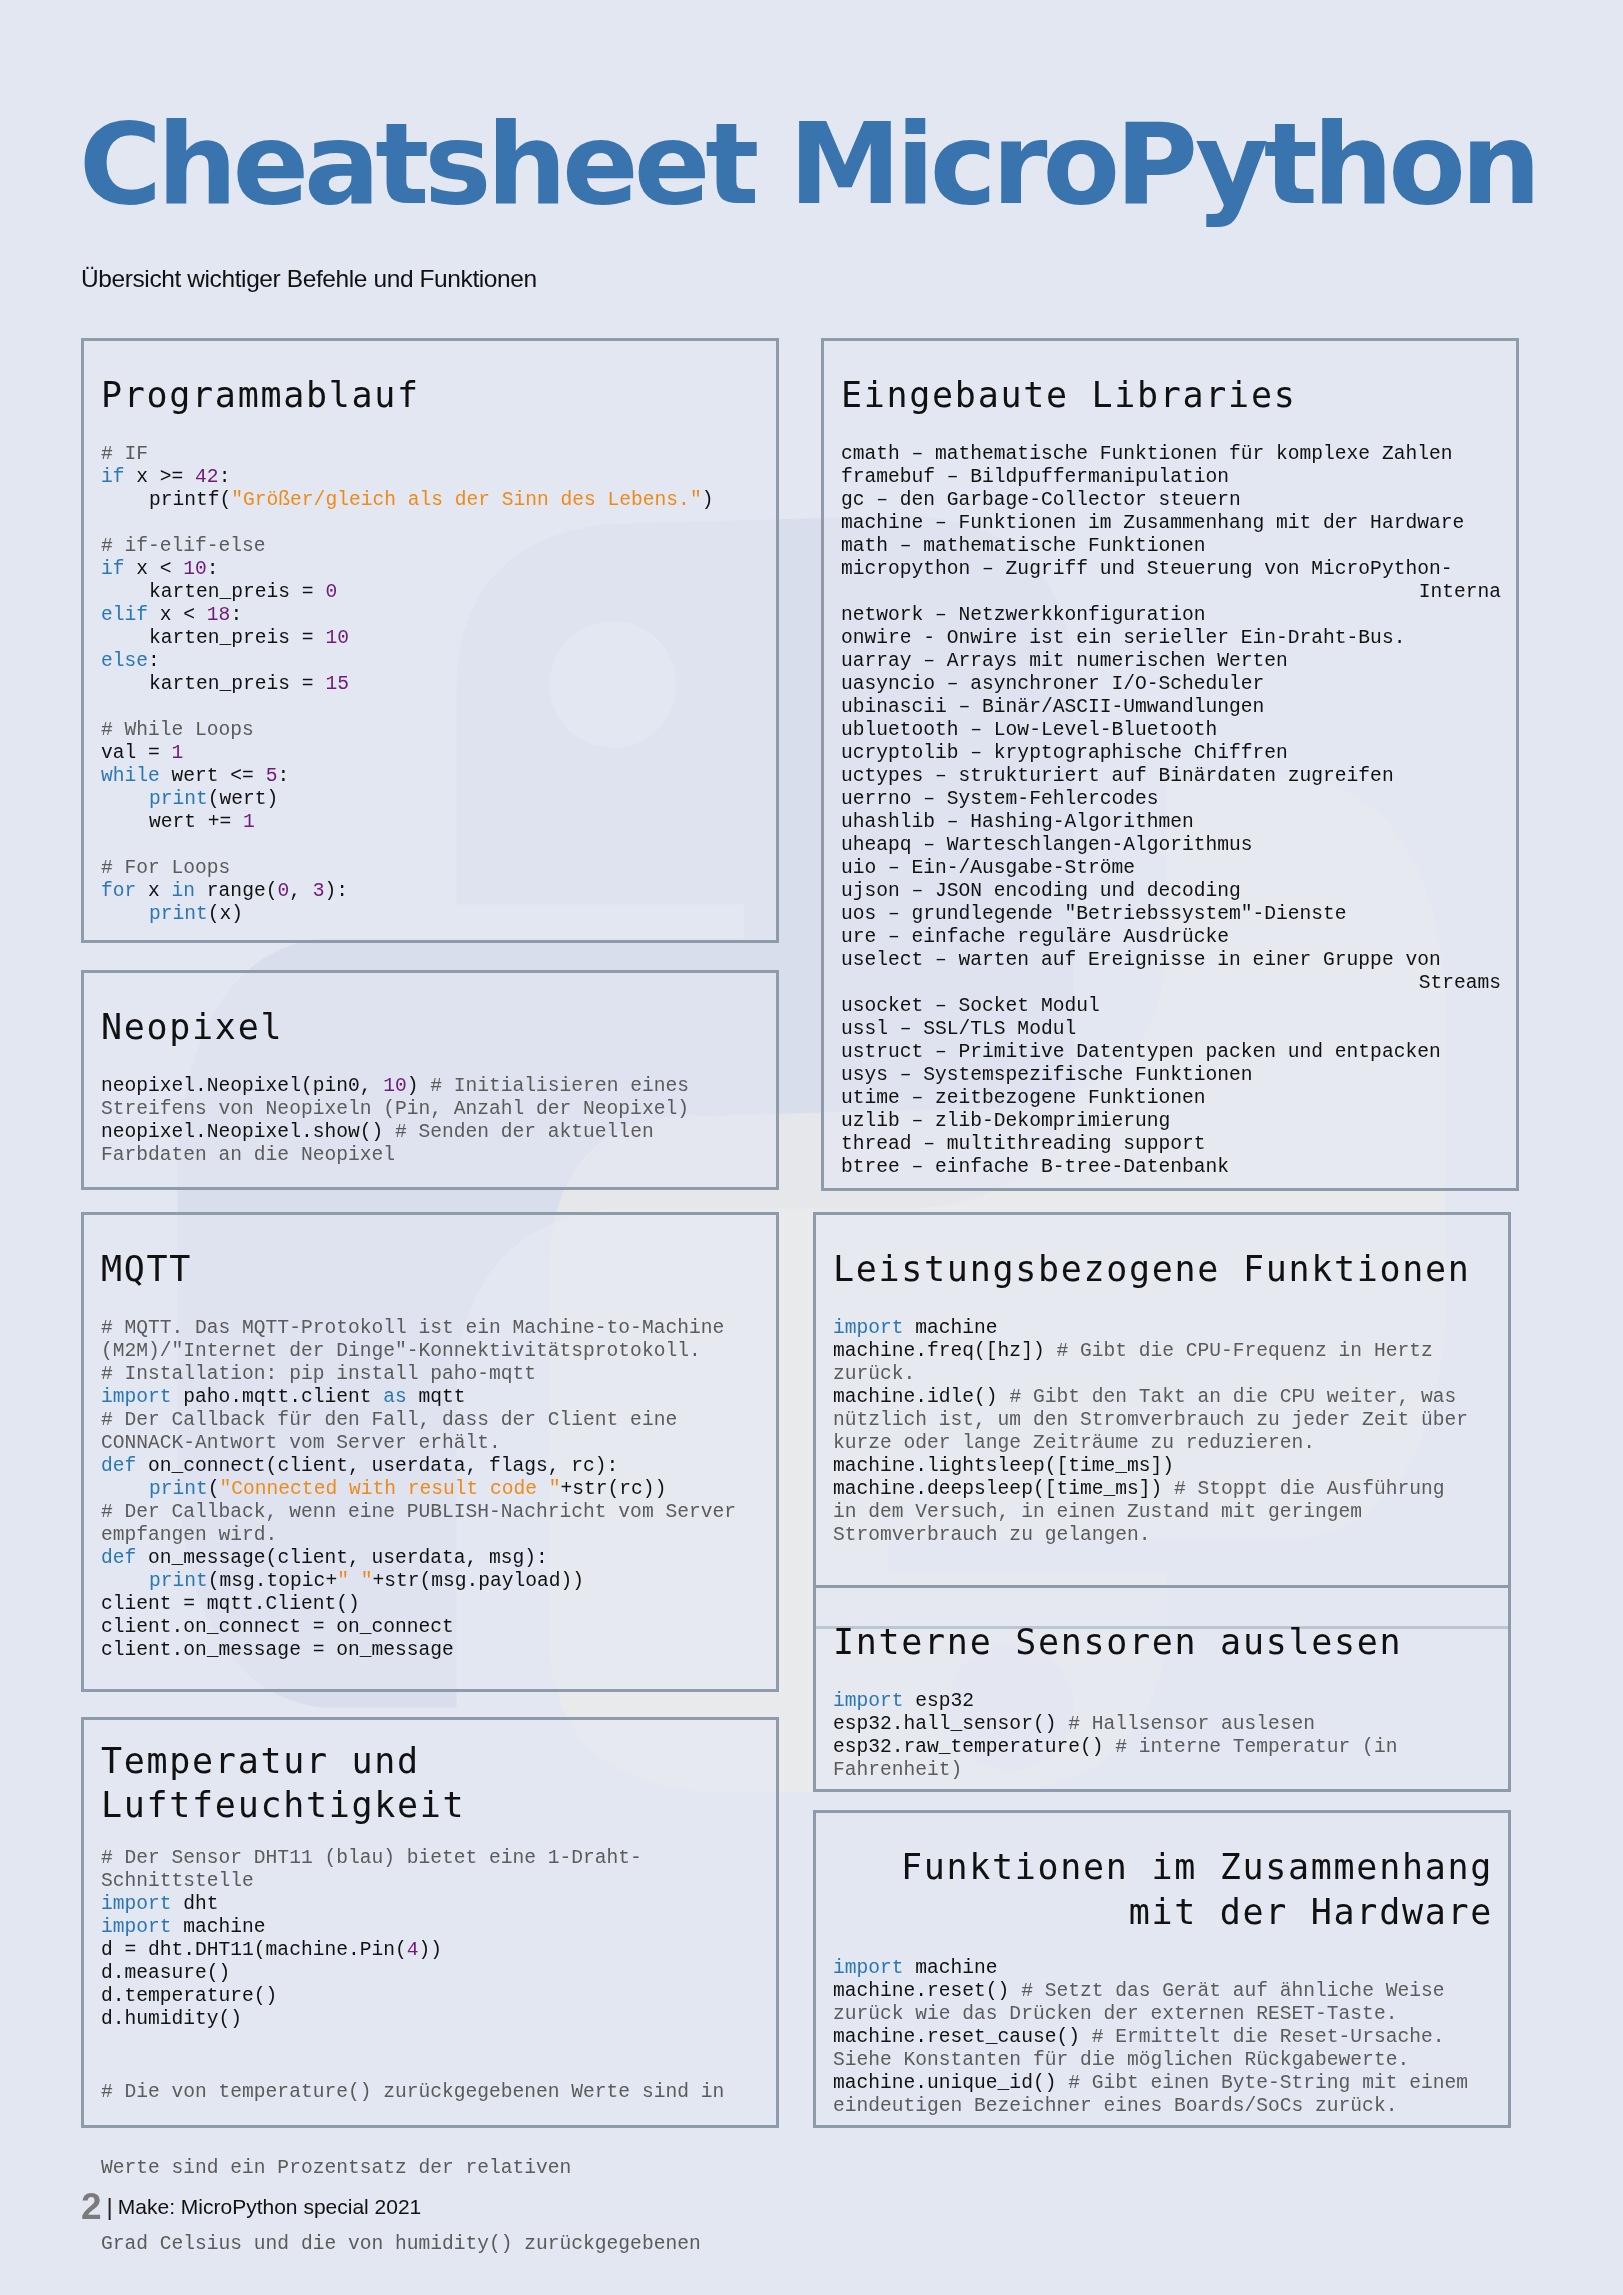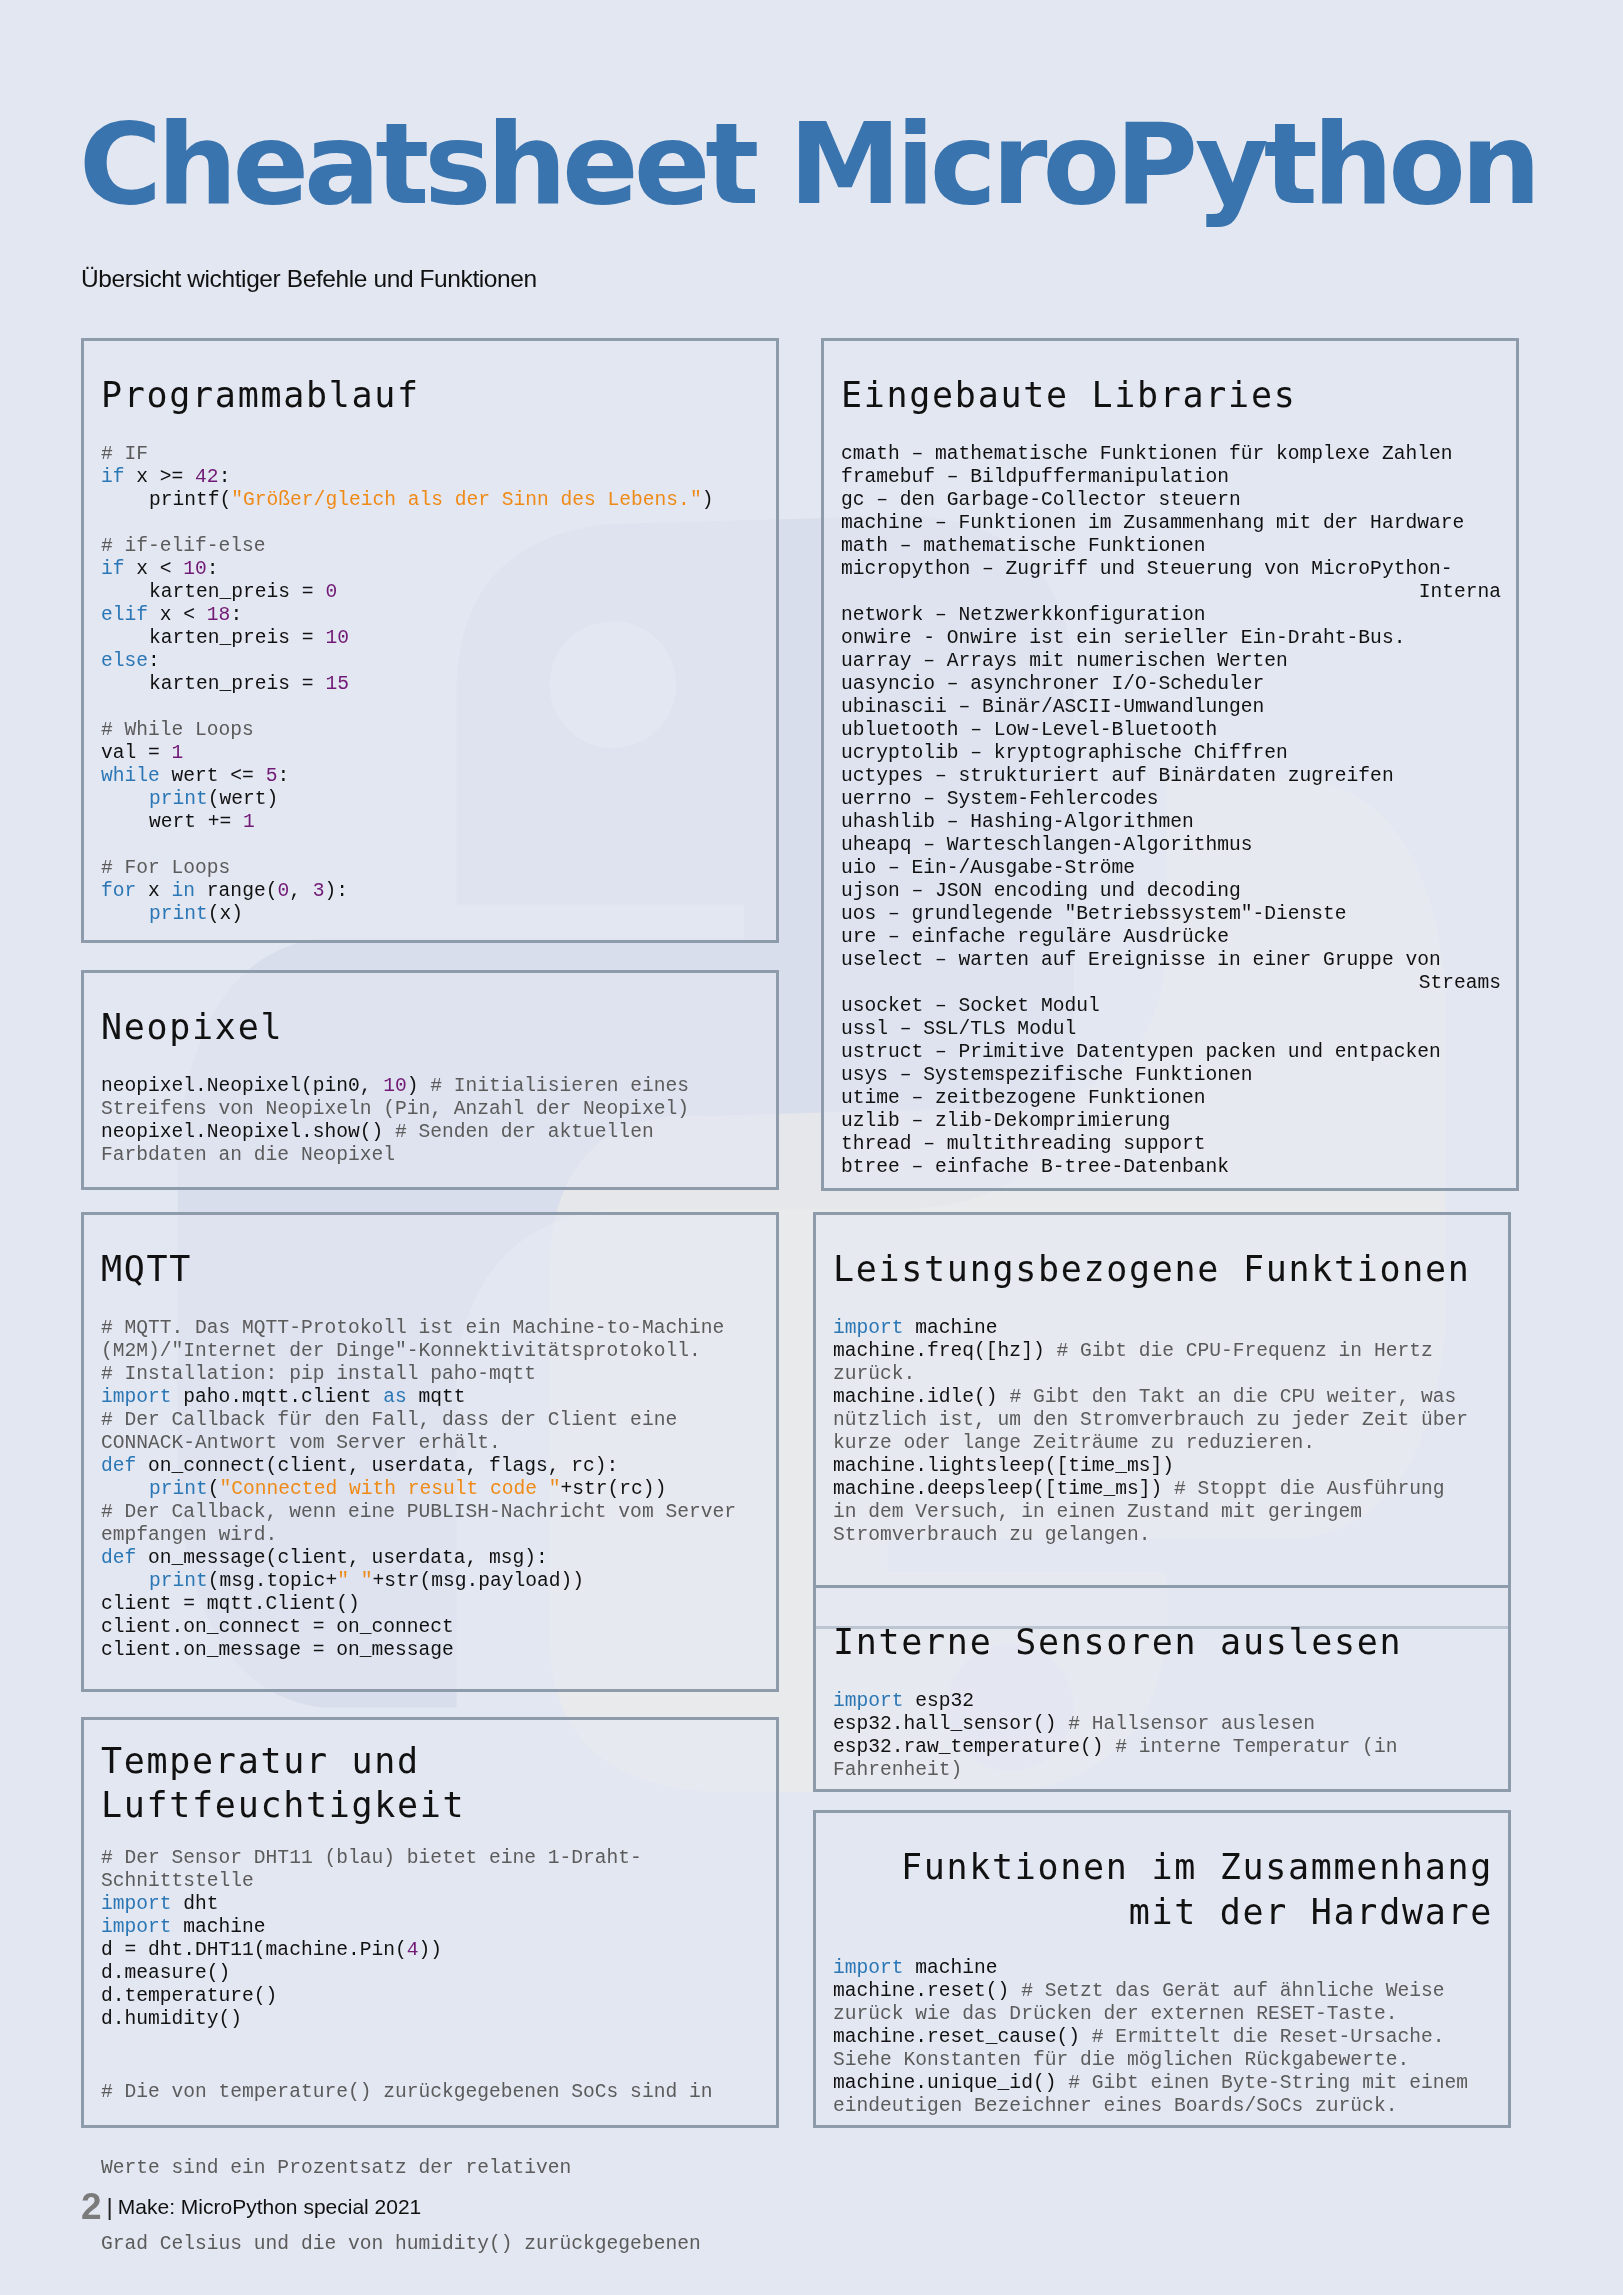--- a/index.html
+++ b/index.html
@@ -83,21 +83,21 @@
 
 <section class="card" style="left:81px; top:1212px; width:698px; height:480px;">
   <h2>MQTT</h2>
   <div class="code"><span class="line"><span class="cm"># MQTT. Das MQTT-Protokoll ist ein Machine-to-Machine</span></span><span class="line"><span class="cm">(M2M)/"Internet der Dinge"-Konnektivitätsprotokoll.</span></span><span class="line"><span class="cm"># Installation: pip install paho-mqtt</span></span><span class="line"><span class="kw">import</span><span> paho.mqtt.client </span><span class="kw">as</span><span> mqtt</span></span><span class="line"><span class="cm"># Der Callback für den Fall, dass der Client eine</span></span><span class="line"><span class="cm">CONNACK-Antwort vom Server erhält.</span></span><span class="line"><span class="kw">def</span><span> on_connect(client, userdata, flags, rc):</span></span><span class="line indent"><span class="kw">print</span><span>(</span><span class="str">"Connected with result code "</span><span>+str(rc))</span></span><span class="line"><span class="cm"># Der Callback, wenn eine PUBLISH-Nachricht vom Server</span></span><span class="line"><span class="cm">empfangen wird.</span></span><span class="line"><span class="kw">def</span><span> on_message(client, userdata, msg):</span></span><span class="line indent"><span class="kw">print</span><span>(msg.topic+</span><span class="str">" "</span><span>+str(msg.payload))</span></span><span class="line"><span>client = mqtt.Client()</span></span><span class="line"><span>client.on_connect = on_connect</span></span><span class="line"><span>client.on_message = on_message</span></span></div>
 </section>
 
 <section class="card" style="left:81px; top:1717px; width:698px; height:411px; padding-top:18.6px;">
   <h2 style="margin-bottom:18.6px;">Temperatur und Luftfeuchtigkeit</h2>
   <div class="code"><span class="line"><span class="cm"># Der Sensor DHT11 (blau) bietet eine 1-Draht-</span></span><span class="line"><span class="cm">Schnittstelle</span></span><span class="line"><span class="kw">import</span><span> dht</span></span><span class="line"><span class="kw">import</span><span> machine</span></span><span class="line"><span>d = dht.DHT11(machine.Pin(</span><span class="num">4</span><span>))</span></span><span class="line"><span>d.measure()</span></span><span class="line"><span>d.temperature()</span></span><span class="line"><span>d.humidity()</span></span></div>
   <div class="code loose">
-    <span class="line cm"># Die von temperature() zurückgegebenen SoCs sind in</span>
+    <span class="line cm"># Die von temperature() zurückgegebenen Werte sind in</span>
     <span class="line cm">Werte sind ein Prozentsatz der relativen</span>
     <span class="line cm">Grad Celsius und die von humidity() zurückgegebenen</span>
     
   </div>
 </section>
 
 <section class="card" style="left:813px; top:338px; width:698px; height:853px;margin-left:8px;">
   <h2>Eingebaute Libraries</h2>
   <div class="code" id="lib-list"><span class="line">cmath – mathematische Funktionen für komplexe Zahlen</span><span class="line">framebuf – Bildpuffermanipulation</span><span class="line">gc – den Garbage-Collector steuern</span><span class="line">machine – Funktionen im Zusammenhang mit der Hardware</span><span class="line">math – mathematische Funktionen</span><span class="line">micropython – Zugriff und Steuerung von MicroPython-</span><span class="line hang">Interna</span><span class="line">network – Netzwerkkonfiguration</span><span class="line">onwire - Onwire ist ein serieller Ein-Draht-Bus.</span><span class="line">uarray – Arrays mit numerischen Werten</span><span class="line">uasyncio – asynchroner I/O-Scheduler</span><span class="line">ubinascii – Binär/ASCII-Umwandlungen</span><span class="line">ubluetooth – Low-Level-Bluetooth</span><span class="line">ucryptolib – kryptographische Chiffren</span><span class="line">uctypes – strukturiert auf Binärdaten zugreifen</span><span class="line">uerrno – System-Fehlercodes</span><span class="line">uhashlib – Hashing-Algorithmen</span><span class="line">uheapq – Warteschlangen-Algorithmus</span><span class="line">uio – Ein-/Ausgabe-Ströme</span><span class="line">ujson – JSON encoding und decoding</span><span class="line">uos – grundlegende "Betriebssystem"-Dienste</span><span class="line">ure – einfache reguläre Ausdrücke</span><span class="line">uselect – warten auf Ereignisse in einer Gruppe von</span><span class="line hang">Streams</span><span class="line">usocket – Socket Modul</span><span class="line">ussl – SSL/TLS Modul</span><span class="line">ustruct – Primitive Datentypen packen und entpacken</span><span class="line">usys – Systemspezifische Funktionen</span><span class="line">utime – zeitbezogene Funktionen</span><span class="line">uzlib – zlib-Dekomprimierung</span><span class="line">thread – multithreading support</span><span class="line">btree – einfache B-tree-Datenbank</span></div>
 </section>

